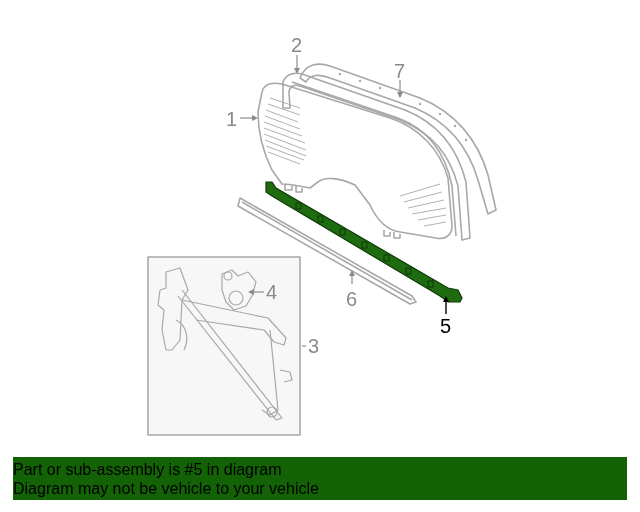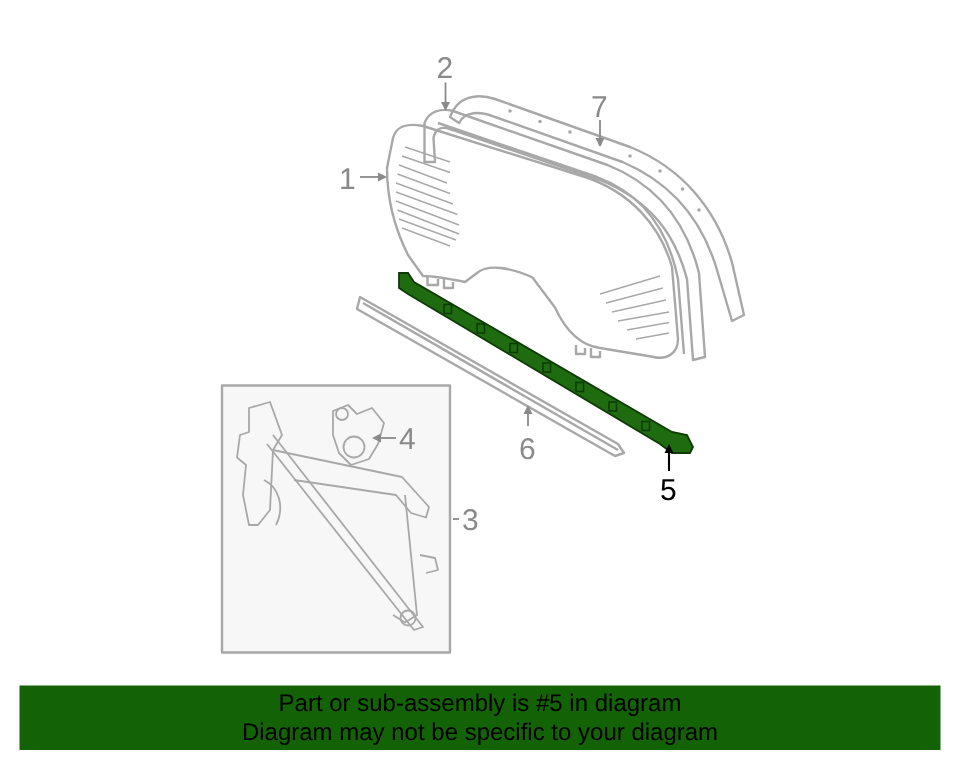--- a/index.html
+++ b/index.html
@@ -2,21 +2,21 @@
 <html><head>
   <meta charset="utf-8">
   <style>
     html, body { margin: 0; padding: 0; background: #ffffff; }
     body { width: 640px; height: 512px; position: relative; overflow: hidden; font-family: "Liberation Sans", sans-serif; }
     #diagram { position: absolute; left: 0; top: 0; width: 640px; height: 450px; }
     .callout { font-family: "Liberation Sans", sans-serif; font-size: 20px; fill: #8a8a8a; }
     .callout-active { fill: #000000; }
     .banner {
       position: absolute; left: 13px; top: 457px; width: 614px; height: 43px;
-      background: #136306; color: #000; text-align: center;
+      background: #136306; color: #000; 
       font-family: "Liberation Sans", sans-serif; font-size: 16px; line-height: 19px;
       padding-top: 3px; box-sizing: border-box;
     }
     .banner div { white-space: nowrap; }
   </style>
 </head>
 <body>
 
 <svg id="diagram" viewBox="0 0 640 450" xmlns="http://www.w3.org/2000/svg">
   <g fill="none" stroke="#a8a8a8" stroke-width="1.6" stroke-linejoin="round">
@@ -126,14 +126,14 @@
   <text class="callout" x="291" y="52">2</text>
   <text class="callout" x="308" y="353">3</text>
   <text class="callout" x="266" y="299">4</text>
   <text class="callout callout-active" x="440" y="333">5</text>
   <text class="callout" x="346" y="306">6</text>
   <text class="callout" x="394" y="78">7</text>
 </svg>
 
 <div class="banner">
   <div>Part or sub-assembly is #5 in diagram</div>
-  <div>Diagram may not be specific to your diagram</div>
+  <div>Diagram may not be vehicle to your vehicle</div>
 </div>
 
 </body></html>

